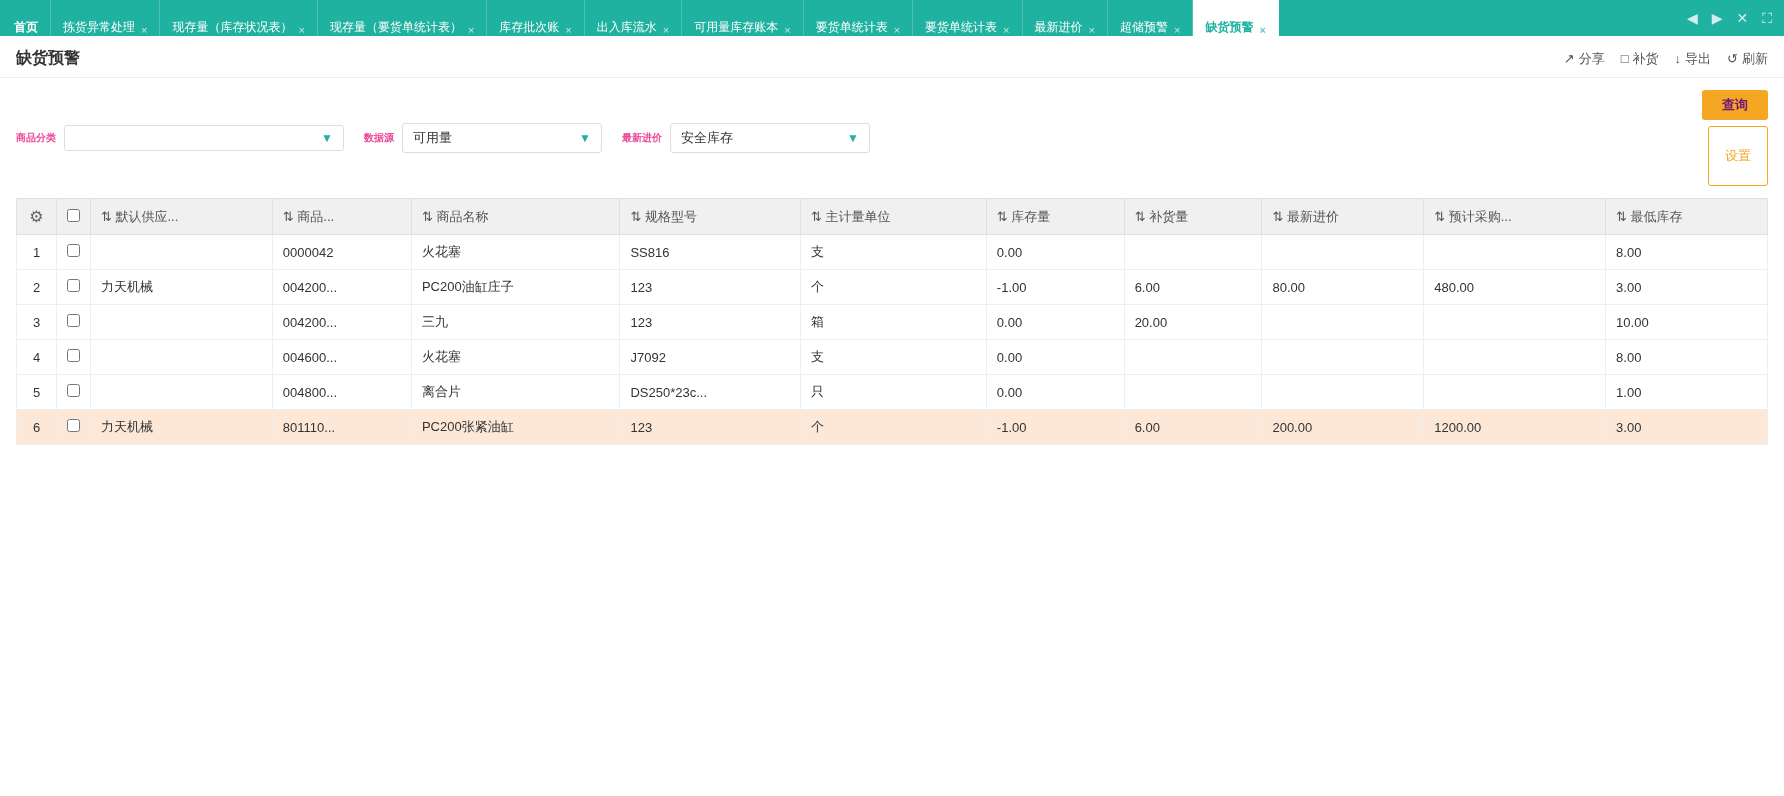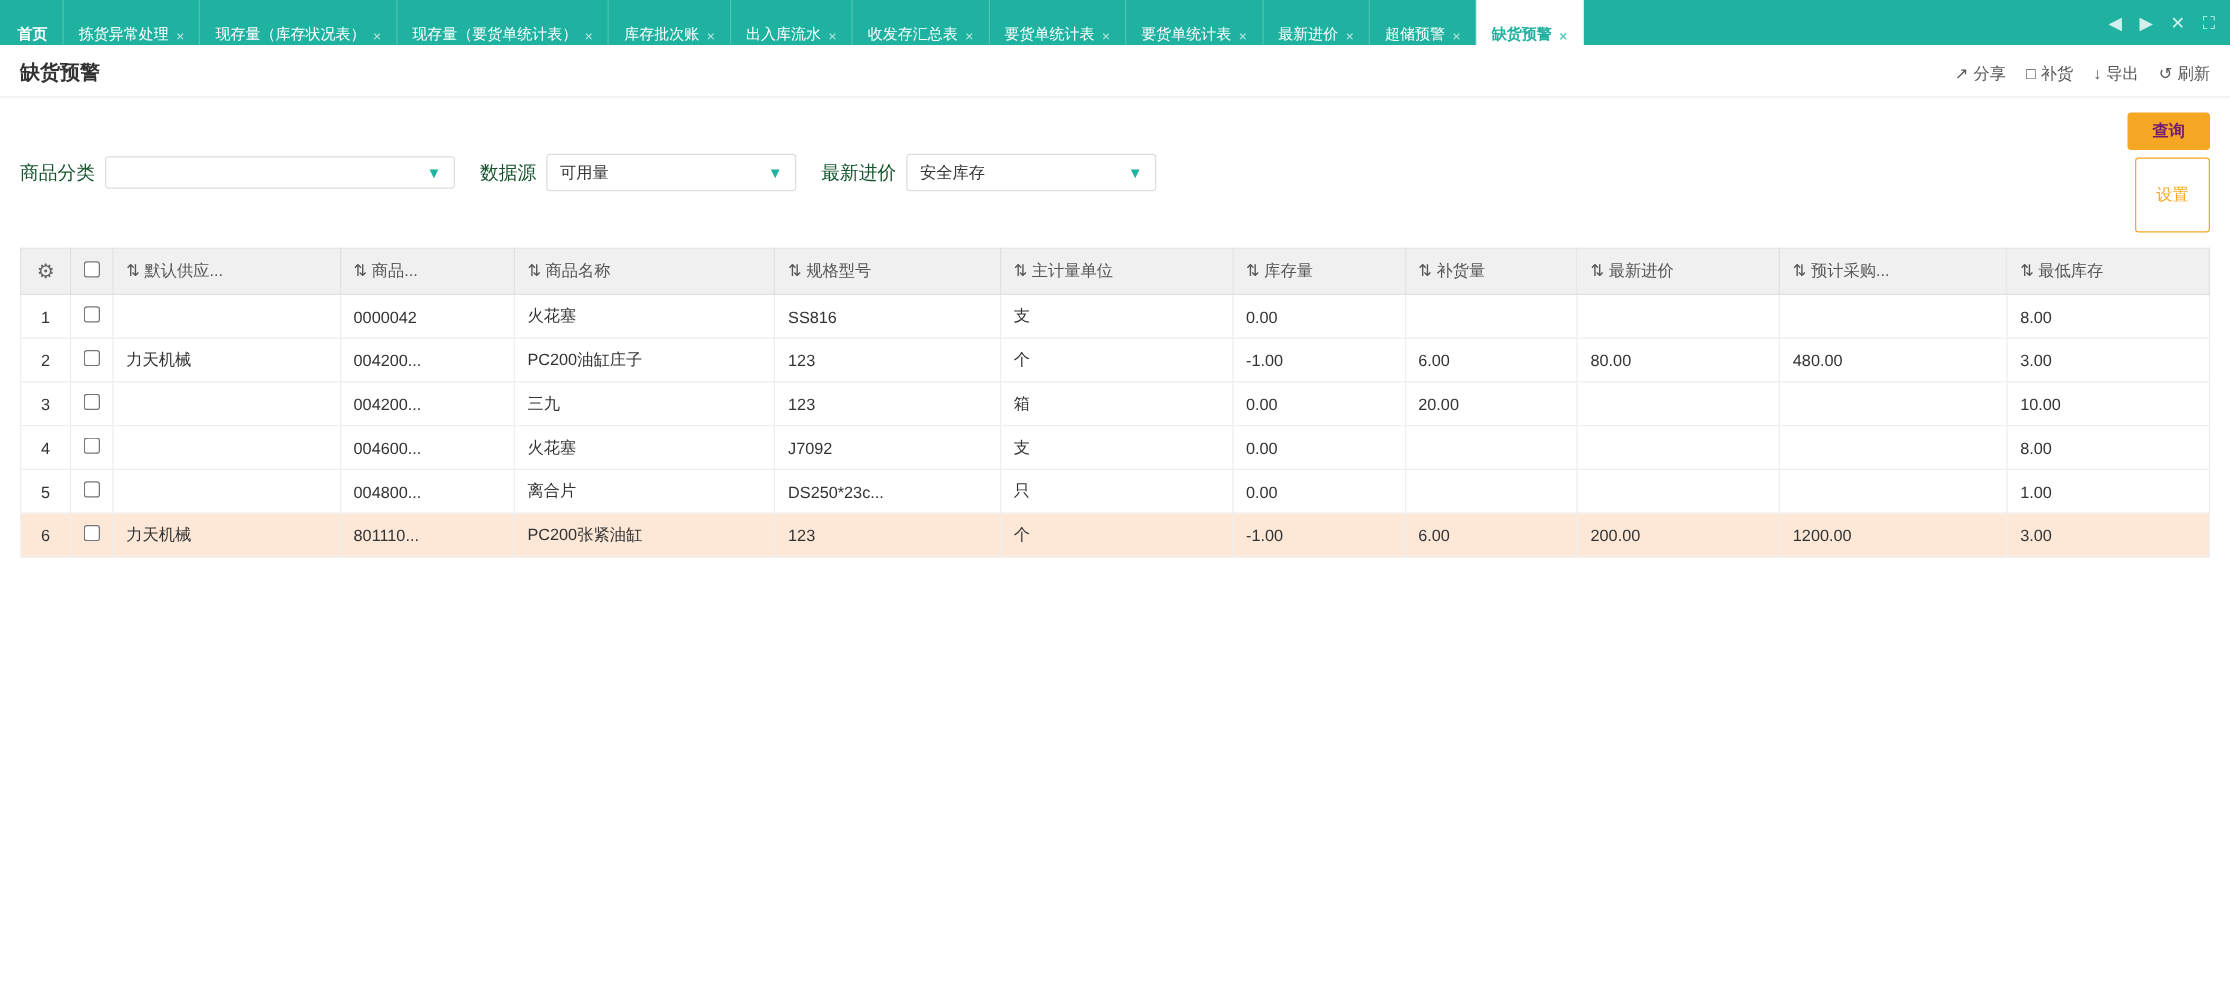--- a/index.html
+++ b/index.html
@@ -100,23 +100,24 @@
       padding: 12px 16px;
       gap: 20px;
       flex-wrap: wrap;
     }
     .filter-group {
       display: flex;
       align-items: center;
       gap: 8px;
     }
     .filter-label {
-      font-size: 15px;
-      color: #14532d;
+      font-size: 10px;
+      color: #ec4899;
       white-space: nowrap;
+      font-weight: bold;
     }
     .filter-select {
       display: flex;
       align-items: center;
       border: 1px solid #ddd;
       border-radius: 3px;
       padding: 5px 10px;
       min-width: 220px;
       background: #fff;
       cursor: pointer;
@@ -219,21 +220,21 @@
   </div>
   <div class="tab-item">
     <span>库存批次账</span>
     <span class="tab-close">×</span>
   </div>
   <div class="tab-item">
     <span>出入库流水</span>
     <span class="tab-close">×</span>
   </div>
   <div class="tab-item">
-    <span>收发存汇总表</span>
+    <span>可用量库存账本</span>
     <span class="tab-close">×</span>
   </div>
   <div class="tab-item">
     <span>要货单统计表</span>
     <span class="tab-close">×</span>
   </div>
   <div class="tab-item">
     <span>要货单统计表</span>
     <span class="tab-close">×</span>
   </div>

